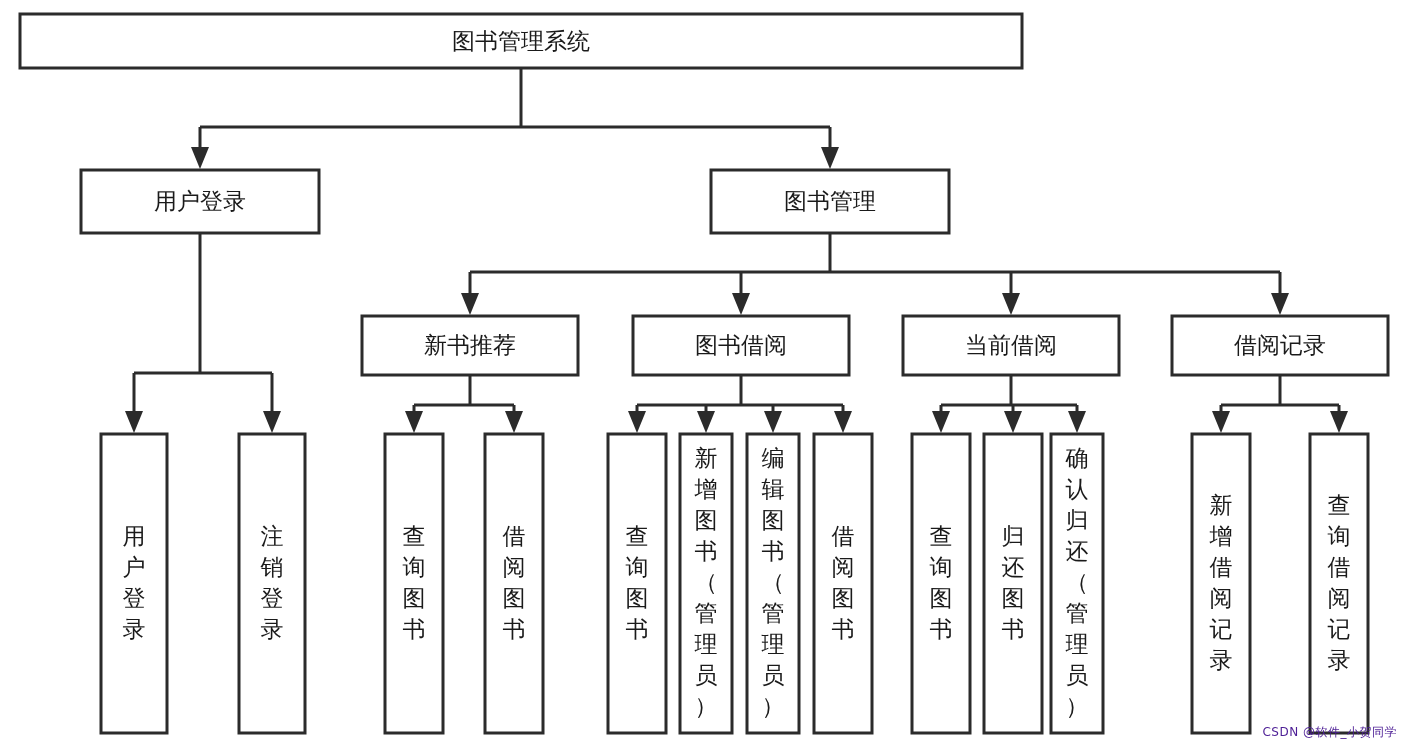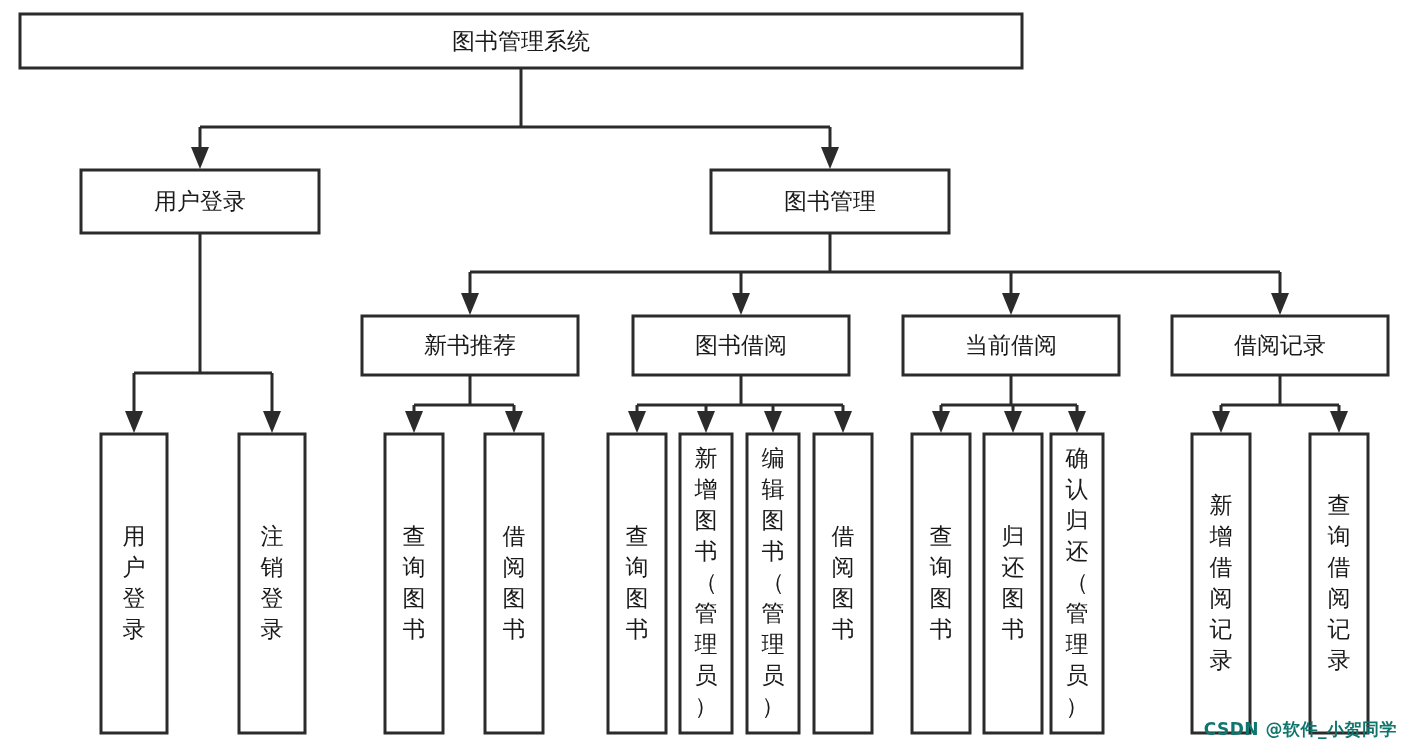--- a/index.html
+++ b/index.html
@@ -46,25 +46,24 @@
   }
   .arrow-head {
     fill: #2b2b2b;
     stroke: none;
   }
   .watermark-text {
     position: absolute;
     right: 8px;
     bottom: 6px;
     font-family: "DejaVu Sans", "Liberation Sans", sans-serif;
-    font-size: 17px;
-    color: #0f766e;
+    font-size: 12px;
+    color: #4c1d95;
     white-space: nowrap;
     letter-spacing: 0.5px;
-    font-weight: bold;
   }
 </style>
 </head>
 <body>
 
 <svg id="diagram" viewBox="0 0 1405 747">
   <g id="connectors">
       <path d="M521 68 L521 127" class="connector"></path>
       <path d="M200 127 L830 127" class="connector"></path>
       <path d="M200 127 L200 148" class="connector"></path>

